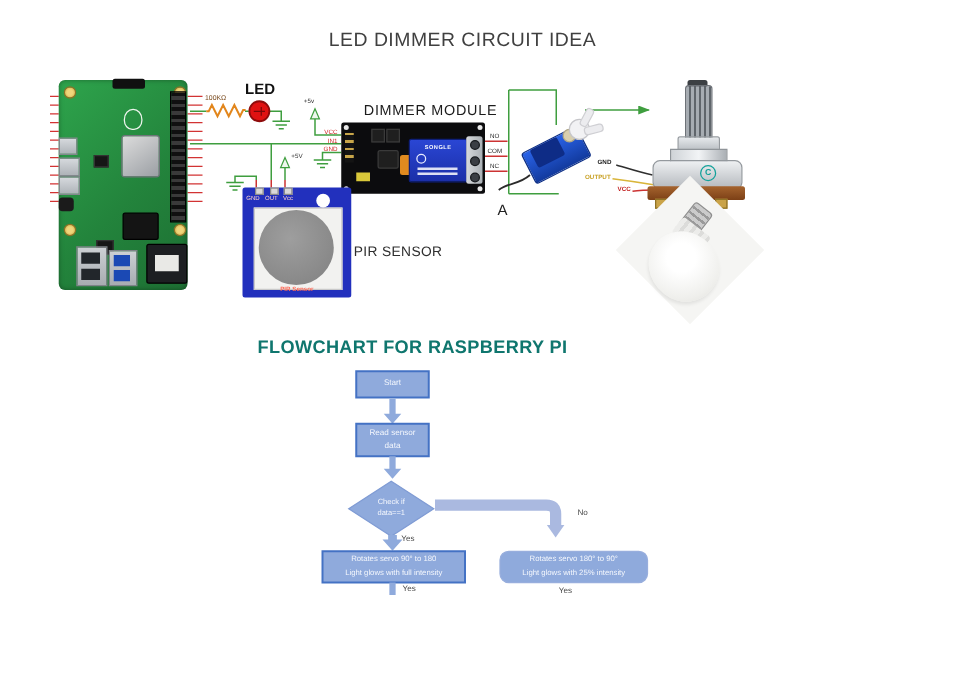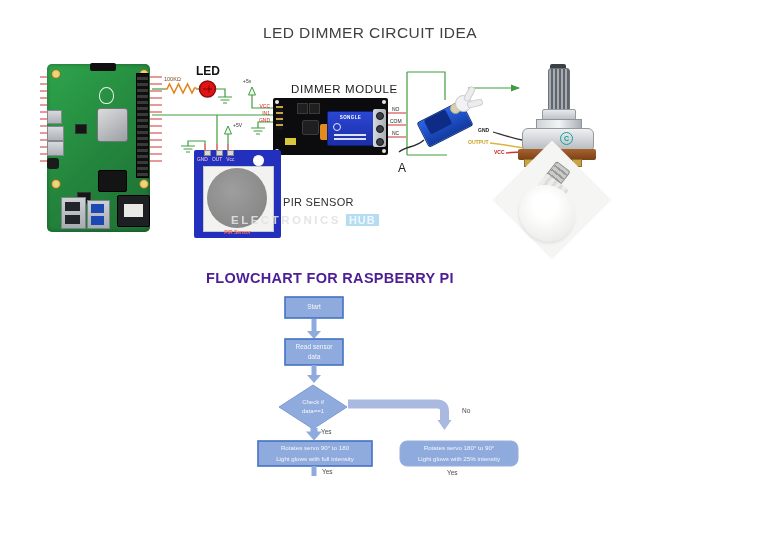--- a/index.html
+++ b/index.html
@@ -82,21 +82,21 @@
   .cmark{position:absolute;left:560px;top:132px;width:11px;height:11px;border:1px solid #12a19a;border-radius:50%;color:#12a19a;font-size:7px;font-weight:bold;display:flex;align-items:center;justify-content:center;}
 
   
   .bulb{position:absolute;left:492px;top:156px;width:112px;height:96px;}
   .bulb .bg{position:absolute;left:18px;top:2px;width:84px;height:84px;background:#f5f5f3;transform:rotate(45deg);}
   .bulb .cap{position:absolute;left:56px;top:8px;width:16px;height:20px;transform:rotate(38deg);background:repeating-linear-gradient(180deg,#cbcbcb 0 3px,#9a9a9a 3px 5px);border-radius:3px;border:1px solid #8e8e8e;}
   .bulb .neck{position:absolute;left:47px;top:24px;width:28px;height:16px;transform:rotate(38deg);background:repeating-linear-gradient(90deg,#ececea 0 4px,#dcdcda 4px 7px);border-radius:3px;}
   .bulb .globe{position:absolute;left:26px;top:30px;width:58px;height:54px;transform:rotate(38deg);border-radius:50% 50% 48% 52%;background:radial-gradient(circle at 40% 42%,#ffffff 25%,#efefec 70%,#deddd9 100%);box-shadow:1px 2px 3px rgba(0,0,0,.08);}
 
   
-  .fc-title{left:0;top:270px;width:660px;text-align:center;font-size:14.5px;font-weight:bold;color:#4c1d95;letter-spacing:.3px;}
+  .fc-title{left:0;top:270px;width:660px;text-align:center;font-size:14.5px;font-weight:bold;color:#0f766e;letter-spacing:.3px;}
   .fc-text{position:absolute;display:flex;flex-direction:column;align-items:center;justify-content:center;
            font-family:"Liberation Sans",sans-serif;color:#f4f7fd;text-align:center;font-size:6.5px;line-height:1.55;}
   .fc-text .wrapnarrow{width:42px;white-space:normal;}
   .fc-text .wrap50{width:50px;white-space:normal;}
   .fc-line{font-size:6.2px;line-height:1.7;}
   .fc-branch{position:absolute;font-size:6.5px;color:#4a4a4a;}
 </style>
 </head>
 <body>
 
@@ -247,24 +247,20 @@
     <div class="inner"></div>
     <div class="dome"></div>
     <div class="ledDot"></div>
     <div class="pin" style="left:10px;"></div>
     <div class="pin" style="left:22px;"></div>
     <div class="pin" style="left:33px;"></div>
     <div class="pinrow">GND OUT Vcc</div>
     <div class="boardlbl">PIR Sensor</div>
   </div>
   <div class="lbl" style="left:283px;top:196px;font-size:11px;color:#2e2e2e;letter-spacing:.3px;">PIR SENSOR</div>
-  <div class="wm">
-    <span class="wm-text">ELECTRONICS</span>
-    <span class="wm-badge">HUB</span>
-  </div>
 
   <div class="servo">
     <div class="body"></div>
     <div class="panel"></div>
     <div class="shaft"></div>
     <div class="horn"></div>
     <div class="blade" style="left:56px;top:-4px;width:5px;height:14px;transform:rotate(28deg);"></div>
     <div class="blade" style="left:57px;top:10px;width:14px;height:5px;transform:rotate(-14deg);"></div>
   </div>
 

